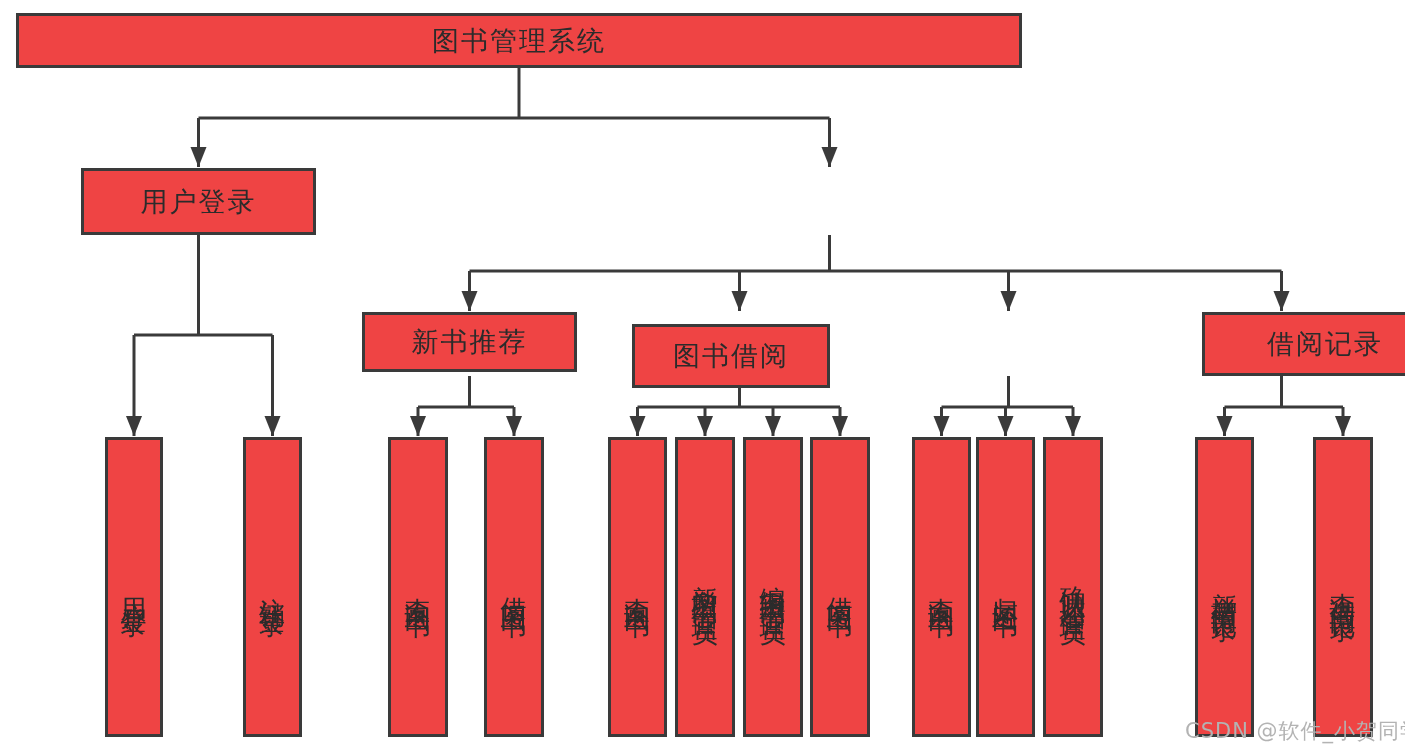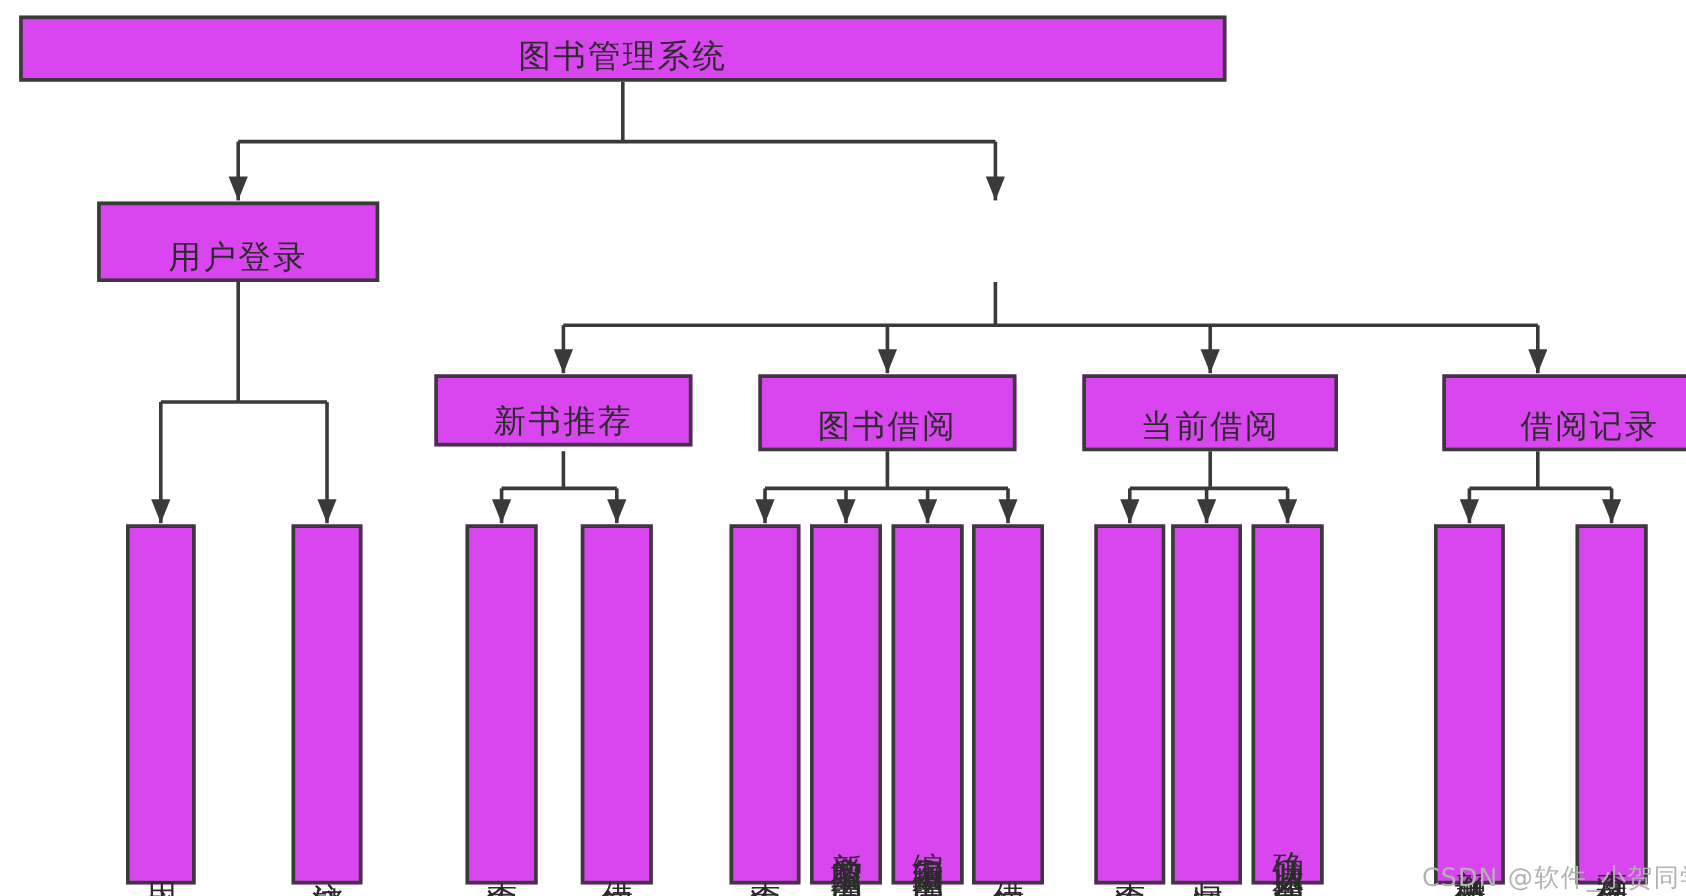--- a/index.html
+++ b/index.html
@@ -16,24 +16,24 @@
     background:var(--bg);
     font-family:"DejaVu Sans","Liberation Sans",sans-serif;
     overflow:hidden;
   }
   #wires{position:absolute;left:0;top:0;z-index:1;}
   #wires path, #wires line{stroke:var(--line);stroke-width:3;fill:none;}
   #wires polygon{fill:var(--line);}
   .node{
     position:absolute;
     box-sizing:border-box;
-    background:#d946ef;
+    background:#ef4444;
     border:3px solid var(--border);
     color:var(--text);
-    display:flex;align-items:flex-end;justify-content:center;
+    display:flex;align-items:center;justify-content:center;
     z-index:2;
     font-size:27px;
     letter-spacing:2px;
   }
   .vnode span{
     writing-mode:vertical-lr;
     text-orientation:mixed;
     line-height:1;
     letter-spacing:5px;
     font-size:26px;
@@ -105,25 +105,22 @@
     <span>图书管理系统</span>
   </div>
 
   <div class="node" style="left:81px;top:168px;width:235px;height:67px">
     <span>用户登录</span>
   </div>
 
   <div class="node" style="left:362px;top:312px;width:215px;height:60px">
     <span>新书推荐</span>
   </div>
-  <div class="node" style="left:632px;top:312px;width:215px;height:64px">
+  <div class="node" style="left:632px;top:324px;width:198px;height:64px">
     <span>图书借阅</span>
-  </div>
-  <div class="node" style="left:902px;top:312px;width:213px;height:64px">
-    <span>当前借阅</span>
   </div>
   <div class="node" style="left:1202px;top:312px;width:246px;height:64px">
     <span>借阅记录</span>
   </div>
 
   <div class="node vnode" style="left:105px;top:437px;width:58px;height:300px">
     <span>用户登录</span>
   </div>
   <div class="node vnode" style="left:243px;top:437px;width:59px;height:300px">
     <span>注销登录</span>

